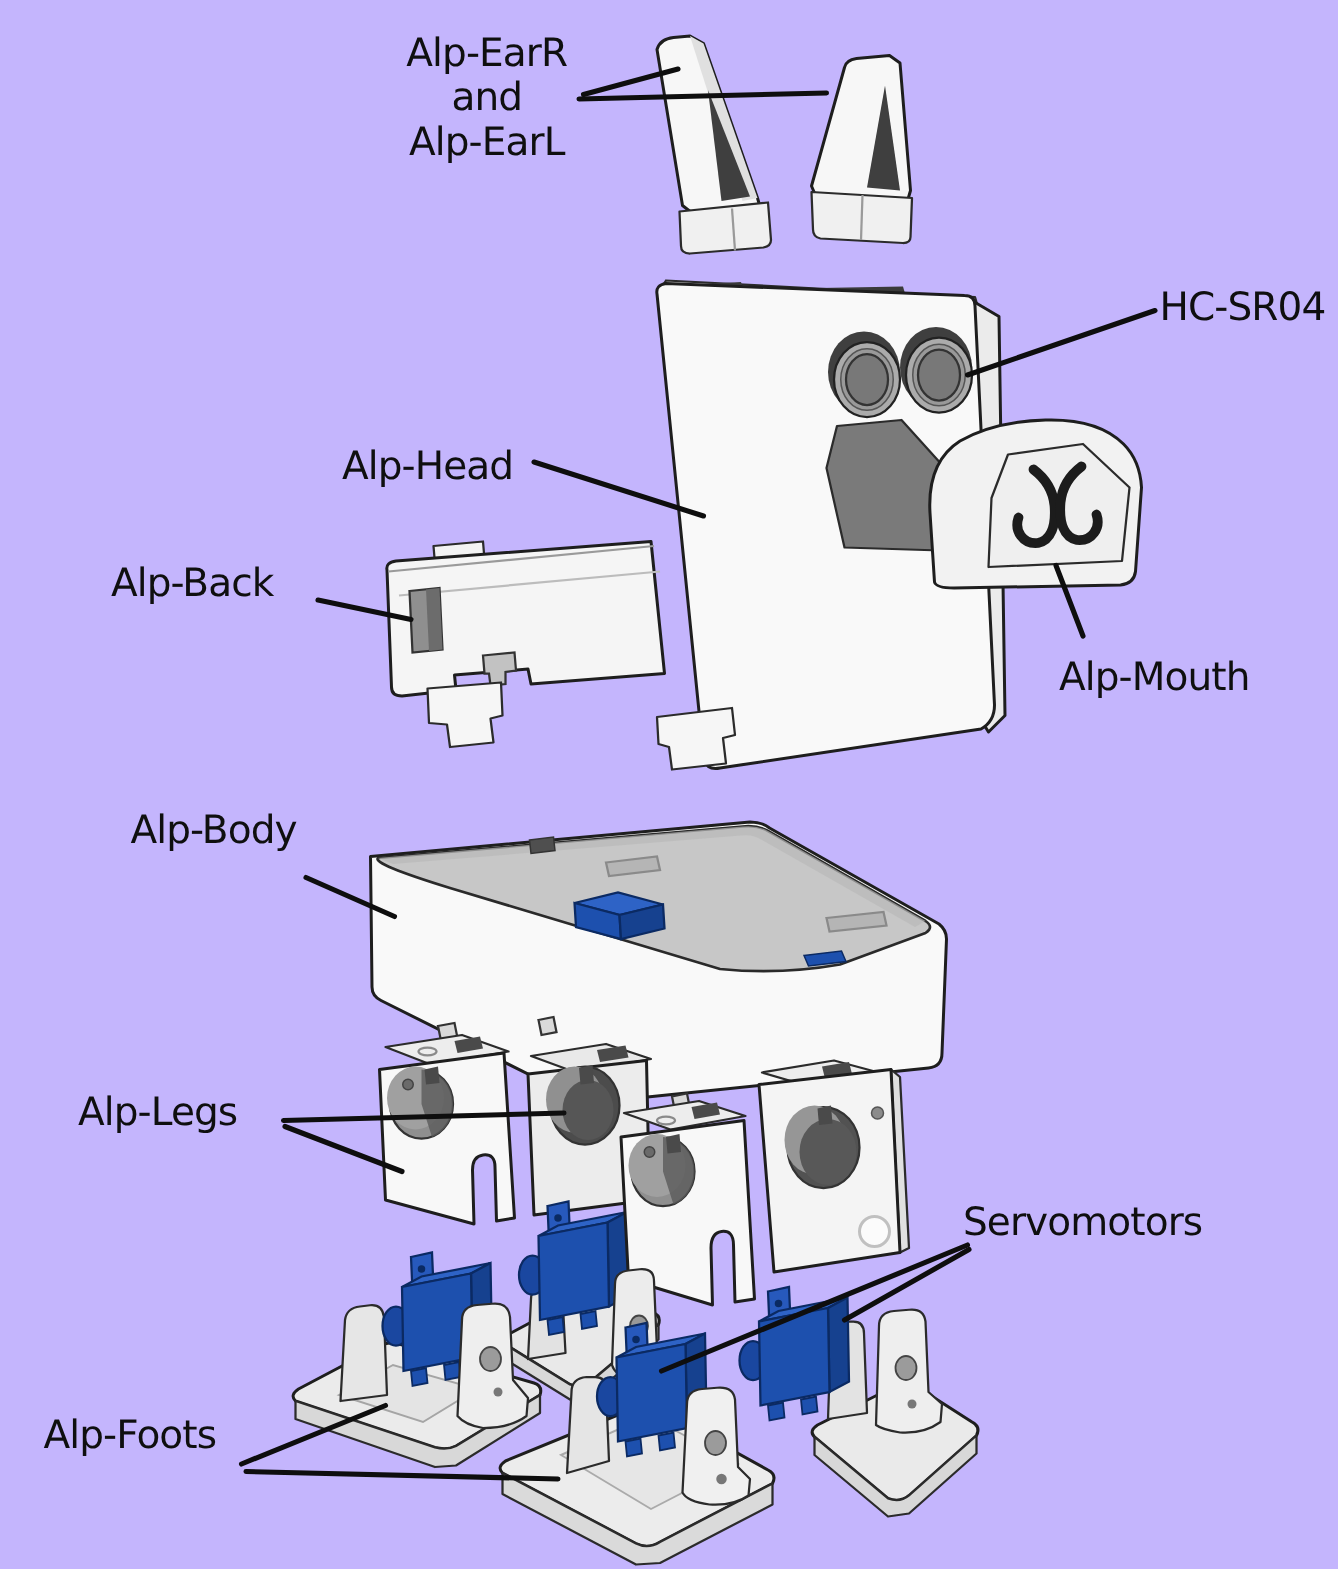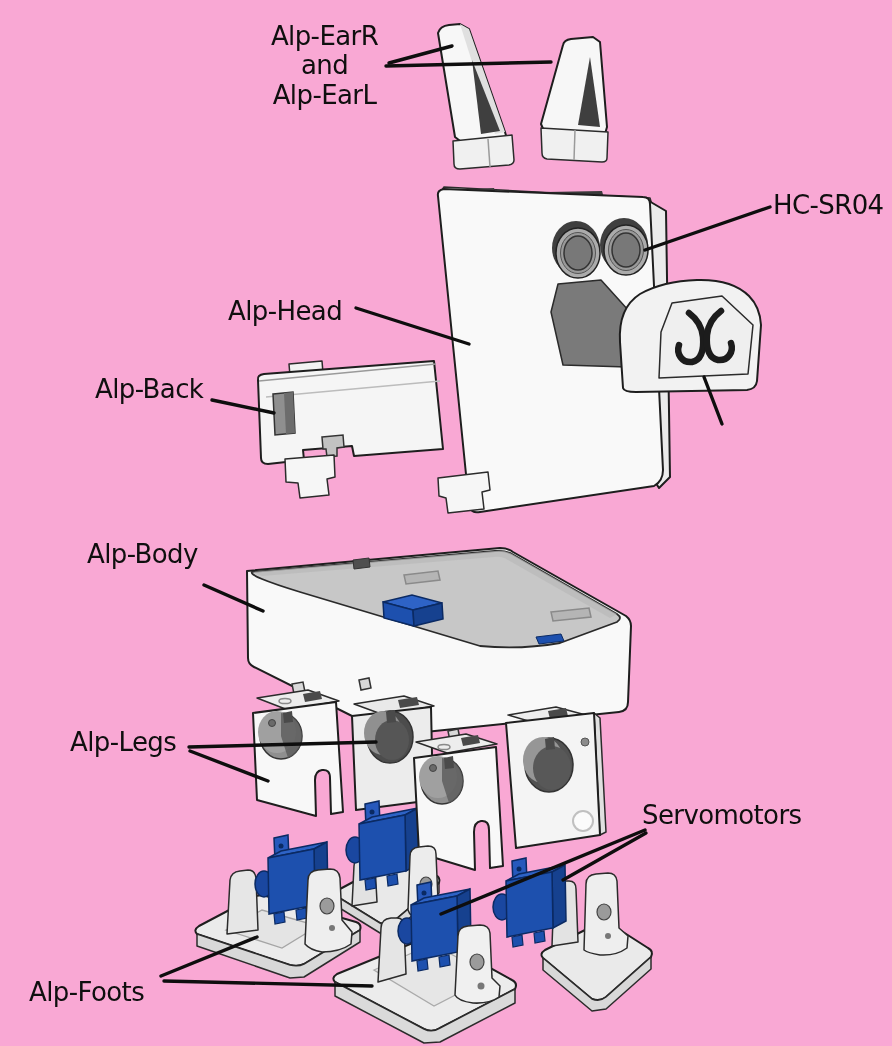--- a/index.html
+++ b/index.html
@@ -1,16 +1,16 @@
 <!DOCTYPE html>
 <html><head>
 <meta charset="utf-8">
 <style>
   html,body{margin:0;padding:0;background:#fff;}
-  .stage{position:relative;width:892px;height:1046px;background:#f9a8d4;overflow:hidden;
+  .stage{position:relative;width:892px;height:1046px;background:#c4b5fd;overflow:hidden;
          font-family:"DejaVu Sans",sans-serif;}
   .stage svg{position:absolute;left:0;top:0;}
   .label{position:absolute;font-size:26px;line-height:1.13;color:#0f0f0f;
          letter-spacing:-0.6px;white-space:pre-line;}
   .label.center{text-align:center;}
   .part-outline{stroke:#1e1e1e;stroke-width:2;stroke-linejoin:round;}
   .thin-outline{stroke:#2b2b2b;stroke-width:1.5;stroke-linejoin:round;}
   .leader{stroke:#0e0e0e;stroke-width:3.4;stroke-linecap:round;}
 </style>
 </head>
@@ -233,18 +233,19 @@
     <line class="leader" x1="161" y1="976" x2="257" y2="937"></line>
     <line class="leader" x1="164" y1="981" x2="372" y2="986"></line>
   </g>
 </svg>
 
   <div class="label center" style="left:252px;top:22px;width:145px">Alp-EarR
 and
 Alp-EarL</div>
   <div class="label" style="left:773px;top:191px">HC-SR04</div>
   <div class="label" style="left:228px;top:297px">Alp-Head</div>
-  <div class="label" style="left:95px;top:375px">Alp-Back</div>
+  <div class="label" style="left:74px;top:375px">Alp-Back</div>
+  <div class="label" style="left:706px;top:438px">Alp-Mouth</div>
   <div class="label" style="left:87px;top:540px">Alp-Body</div>
-  <div class="label" style="left:70px;top:728px">Alp-Legs</div>
+  <div class="label" style="left:52px;top:728px">Alp-Legs</div>
   <div class="label" style="left:642px;top:801px">Servomotors</div>
-  <div class="label" style="left:29px;top:978px">Alp-Foots</div>
+  <div class="label" style="left:29px;top:943px">Alp-Foots</div>
 </div>
 
 </body></html>

